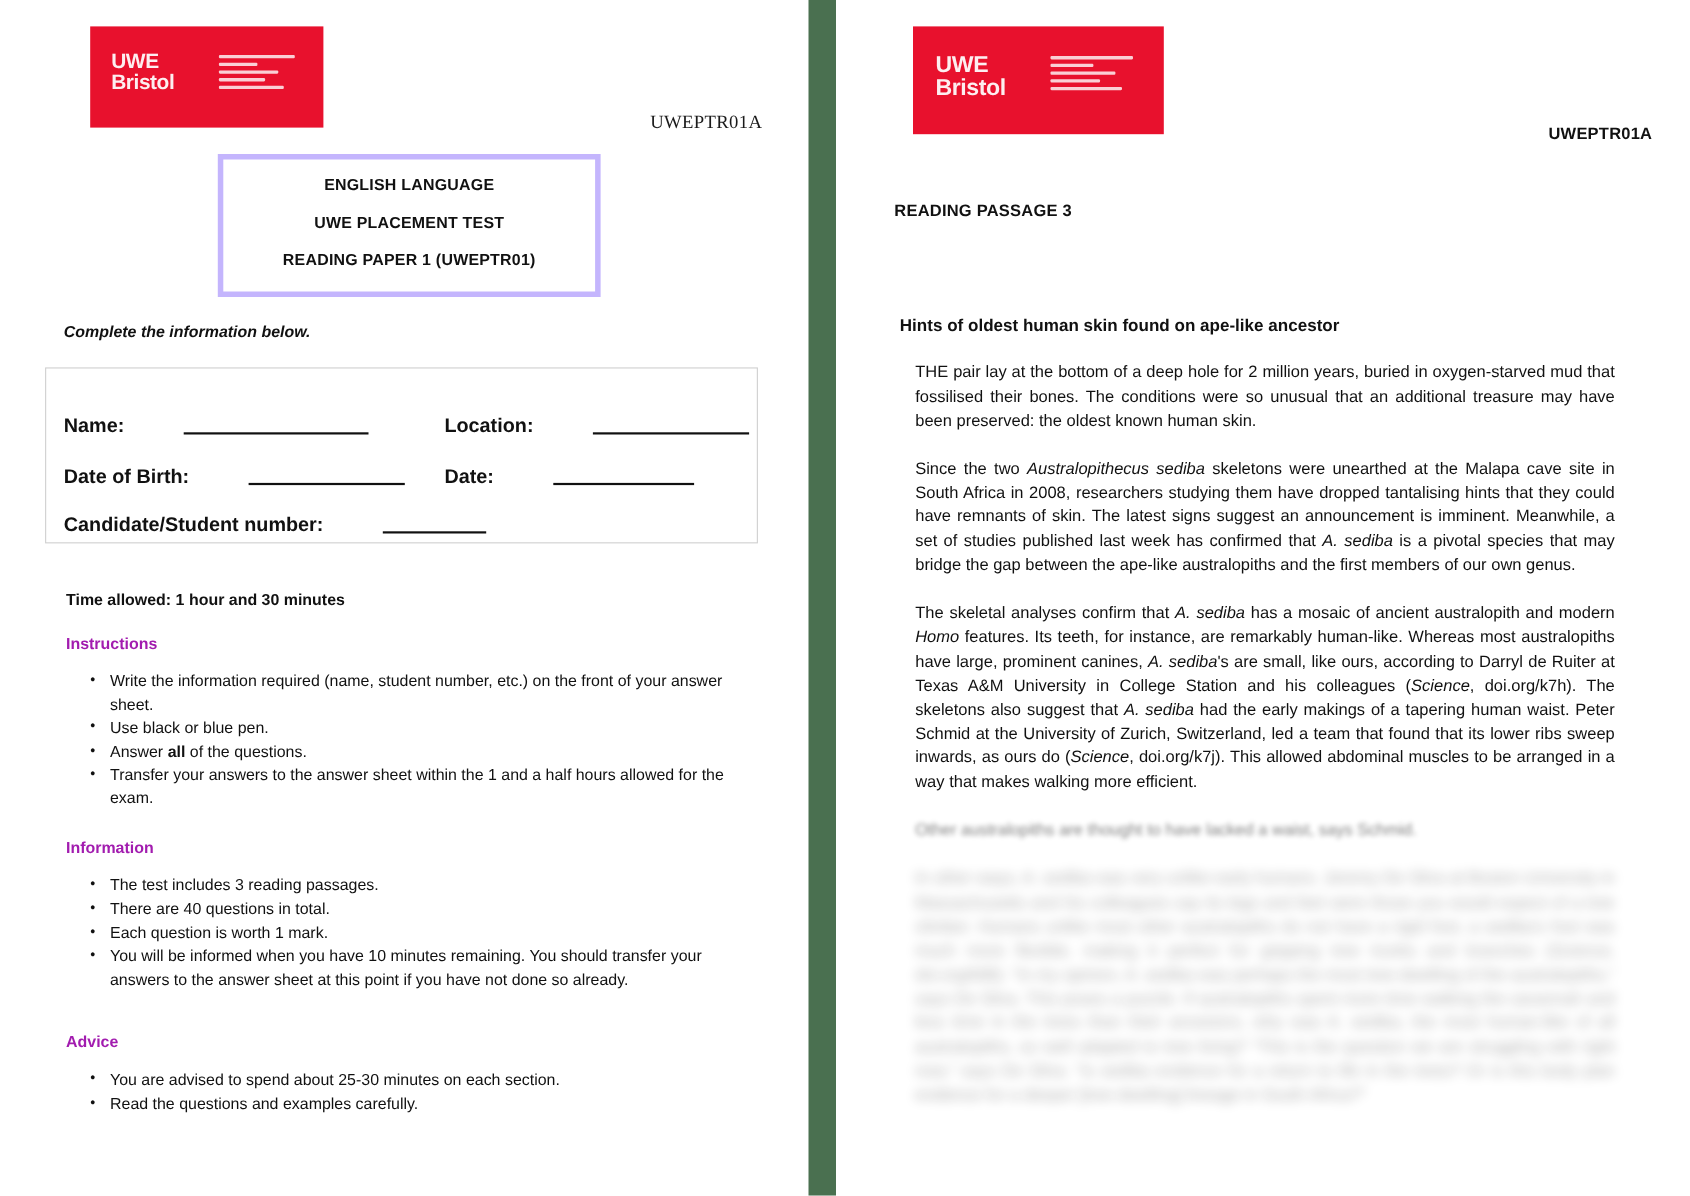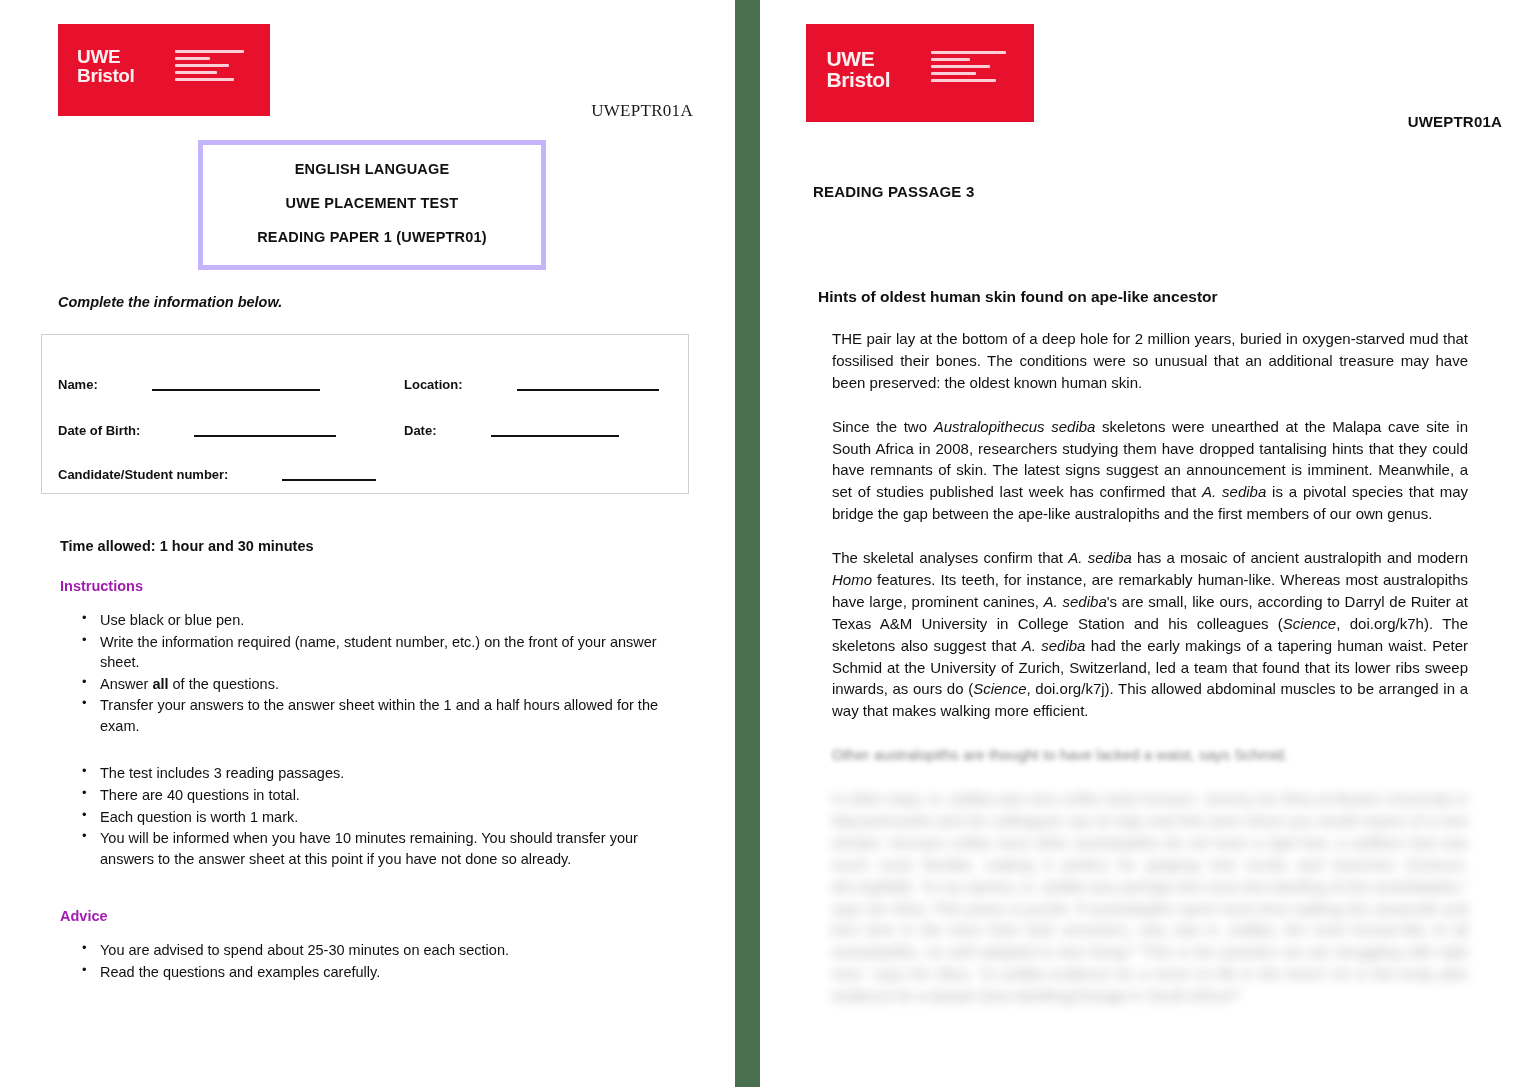--- a/index.html
+++ b/index.html
@@ -41,20 +41,21 @@
     overflow: hidden;
   }
   .page-left  { left: 0;    width: 735px;  height: 1087px; }
   .page-right { left: 760px; width: 776px; height: 1087px; }
 
   
   .uwe-logo {
     position: relative;
     background: #e8112d;
     display: block;
+    margin-left: 24px;
   }
   .logo-left  { width: 212px; height: 92px; }
   .logo-right { width: 228px; height: 98px; }
   .uwe-logo .logo-word {
     position: absolute;
     left: 9%;
     top: 26%;
     color: #ffffff;
     font-weight: bold;
     font-size: 19px;
@@ -139,23 +140,23 @@
     top: 334px;
     width: 648px;
     height: 160px;
     box-sizing: border-box;
     border: 1px solid #cfcfcf;
     background: #ffffff;
   }
   .form-row {
     position: absolute;
     display: flex;
-    align-items: flex-start;
-    font-weight: bold;
-    font-size: 13px;
+    align-items: center;
+    font-weight: bold;
+    font-size: 18px;
     color: #111;
     white-space: nowrap;
     gap: 48px;
   }
   .fr-name   { left: 16px;  top: 42px; }
   .fr-loc    { left: 362px; top: 42px; }
   .fr-dob    { left: 16px;  top: 88px; }
   .fr-date   { left: 362px; top: 88px; }
   .fr-cand   { left: 16px;  top: 132px; }
   .blank {
@@ -321,28 +322,29 @@
         <span>Candidate/Student number:</span>
         <span class="blank bl-cand"></span>
       </div>
     </div>
 
     <div class="l-body">
       <p class="time-allowed">Time allowed: 1 hour and 30 minutes</p>
 
       <p class="sec-head tight">Instructions</p>
       <ul class="doc-list">
+        <li>Write the information required (name, student number, etc.) on the front of your answer sheet.</li>
         <li>Use black or blue pen.</li>
-        <li>Write the information required (name, student number, etc.) on the front of your answer sheet.</li>
         <li><span>Answer </span><b class="inline">all</b><span> of the questions.</span></li>
         <li>Transfer your answers to the answer sheet within the 1 and a half hours allowed for the exam.</li>
       </ul>
 
       <div class="sec-gap"></div>
 
+      <p class="sec-head tight">Information</p>
       <ul class="doc-list">
         <li>The test includes 3 reading passages.</li>
         <li>There are 40 questions in total.</li>
         <li>Each question is worth 1 mark.</li>
         <li>You will be informed when you have 10 minutes remaining.  You should transfer your answers to the answer sheet at this point if you have not done so already.</li>
       </ul>
 
       <div class="sec-gap" style="height:38px"></div>
 
       <p class="sec-head tight">Advice</p>

